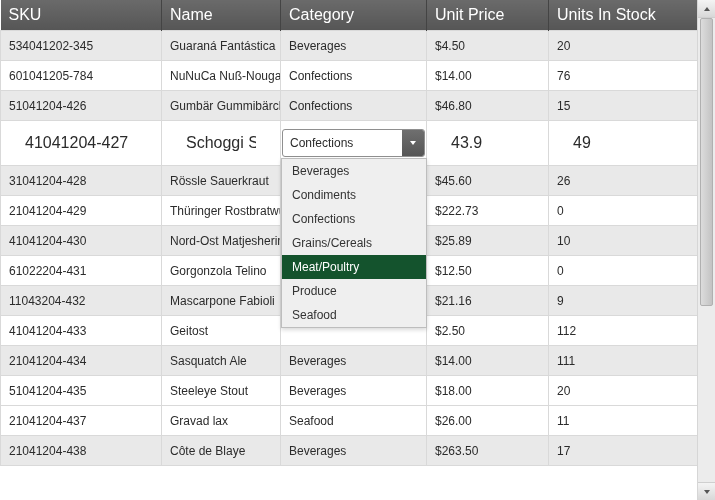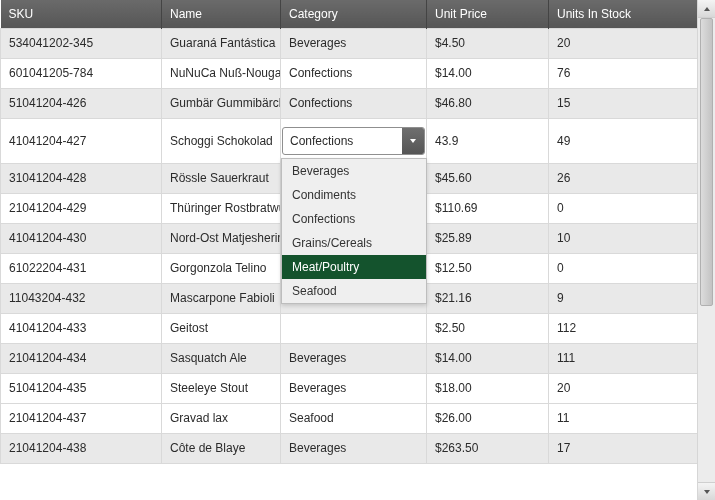--- a/index.html
+++ b/index.html
@@ -12,38 +12,38 @@
   col.c-cat { width: 146px; }
   col.c-price { width: 122px; }
   col.c-stock { width: 149px; }
   thead th {
     background: linear-gradient(#6a6a6a, #565656);
     color: #fff;
     font-weight: 400;
     text-align: left;
     padding: 6px 8px;
     border-right: 1px solid #444;
-    font-size: 12px;
+    font-size: 16px;
     height: 28px;
   }
   tbody td {
     border: 1px solid #d9d9d9;
     padding: 0 8px;
     height: 30px;
     color: #2b2b2b;
     background: #fff;
     white-space: nowrap;
     overflow: hidden;
     text-overflow: clip;
   }
   tbody tr.alt td { background: #e9e9e9; }
   tbody tr.editing td { background: #fff; padding: 0; }
   tbody tr.editing td .cell-input {
-    width: 100%; height: 44px; border: none; padding: 0 8px;
-    font-size: 12px; color: #2b2b2b; outline: none; background: #fff;
+    width: 100%; height: 44px; border: none; padding: 0 24px;
+    font-size: 16px; color: #2b2b2b; outline: none; background: #fff;
   }
   tbody tr.editing td.combo-cell { padding: 0; position: relative; }
   .combo {
     display: flex; align-items: center; height: 28px;
     border: 1px solid #8f8f8f; border-radius: 3px; margin: 0 1px;
     background: #fff;
   }
   .combo .combo-text { flex: 1; padding: 0 7px; }
   .combo .combo-btn {
     width: 22px; height: 100%; display: flex; align-items: center; justify-content: center;
@@ -151,21 +151,21 @@
             <td>31041204-428</td>
             <td>Rössle Sauerkraut</td>
             <td></td>
             <td>$45.60</td>
             <td>26</td>
           </tr>
           <tr>
             <td>21041204-429</td>
             <td>Thüringer Rostbratwurst</td>
             <td></td>
-            <td>$110.69</td>
+            <td>$222.73</td>
             <td>0</td>
           </tr>
           <tr class="alt">
             <td>41041204-430</td>
             <td>Nord-Ost Matjeshering</td>
             <td></td>
             <td>$25.89</td>
             <td>10</td>
           </tr>
           <tr>
@@ -220,20 +220,21 @@
         </tbody>
     </table>
   </div>
 
   <div class="dropdown" id="dropdown">
       <div class="item">Beverages</div>
       <div class="item">Condiments</div>
       <div class="item">Confections</div>
       <div class="item">Grains/Cereals</div>
       <div class="item hover">Meat/Poultry</div>
+      <div class="item">Produce</div>
       <div class="item">Seafood</div>
     </div>
 
   <div class="vscroll">
     <div class="arrow">
       <svg width="8" height="8" viewBox="0 0 8 8">
           <path d="M4 2 L7 6 L1 6 Z"></path>
         </svg>
     </div>
     <div class="track">

